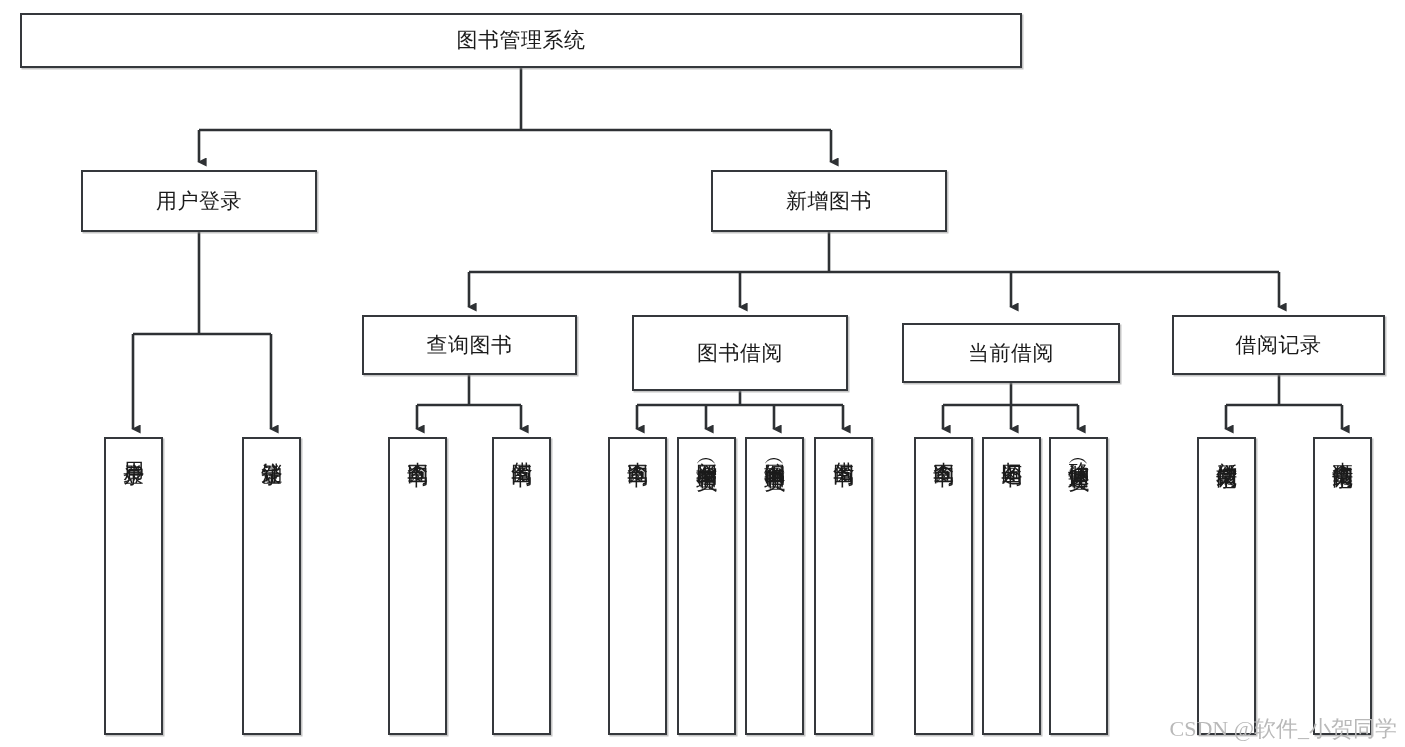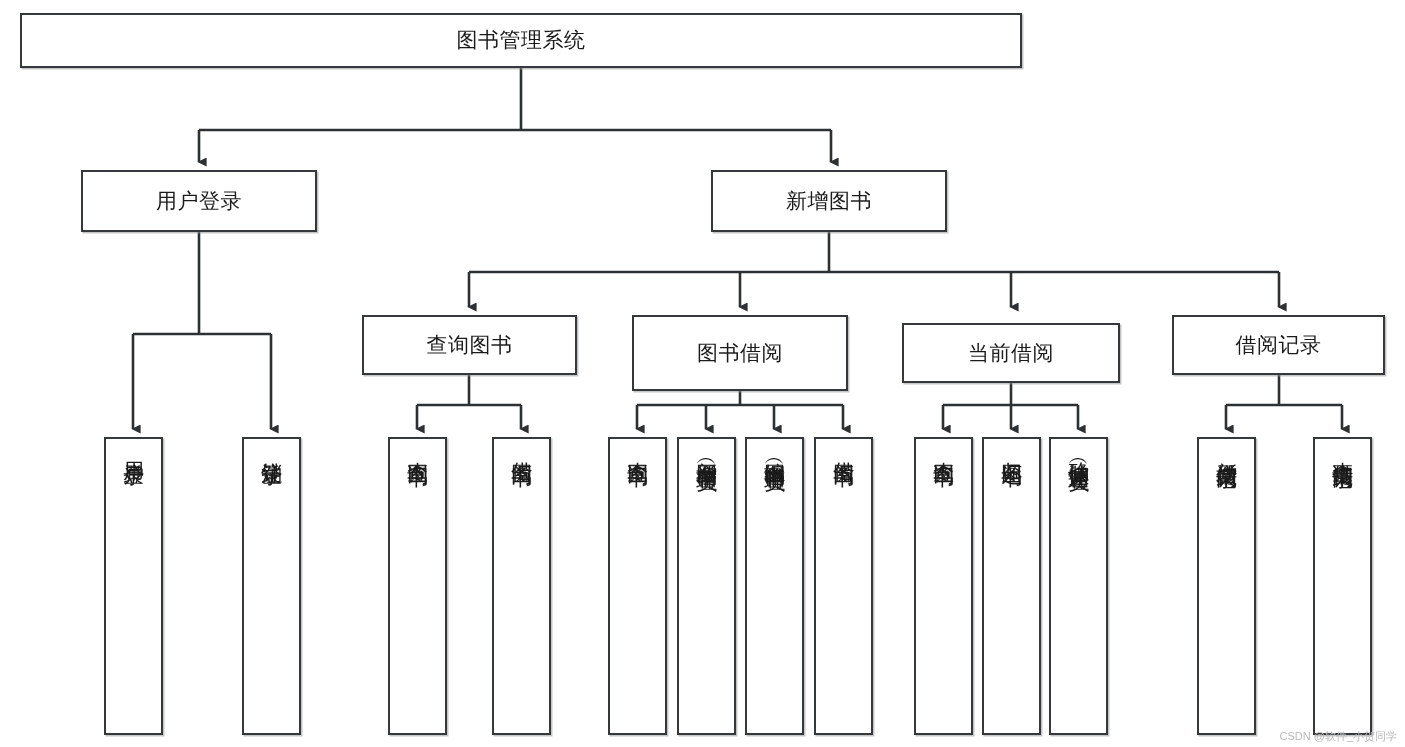--- a/index.html
+++ b/index.html
@@ -60,24 +60,24 @@
     text-orientation: upright;
     font-size: 21px;
     line-height: 1.06;
     letter-spacing: 1.5px;
     white-space: nowrap;
   }
   #watermark {
     position: absolute;
     right: 8px;
     bottom: 3px;
-    font-size: 11px;
+    font-size: 22px;
     color: #b9b9b9;
     white-space: nowrap;
-    font-family: Liberation Sans, sans-serif;
+    font-family: Liberation Serif, serif;
   }
 </style>
 </head>
 <body>
 
 <div id="canvas">
 
   <svg class="edges" viewBox="0 0 1405 747">
     <defs>
       <marker id="arrow" markerWidth="10" markerHeight="10" refX="4.5" refY="7.6" orient="auto" markerUnits="userSpaceOnUse">

